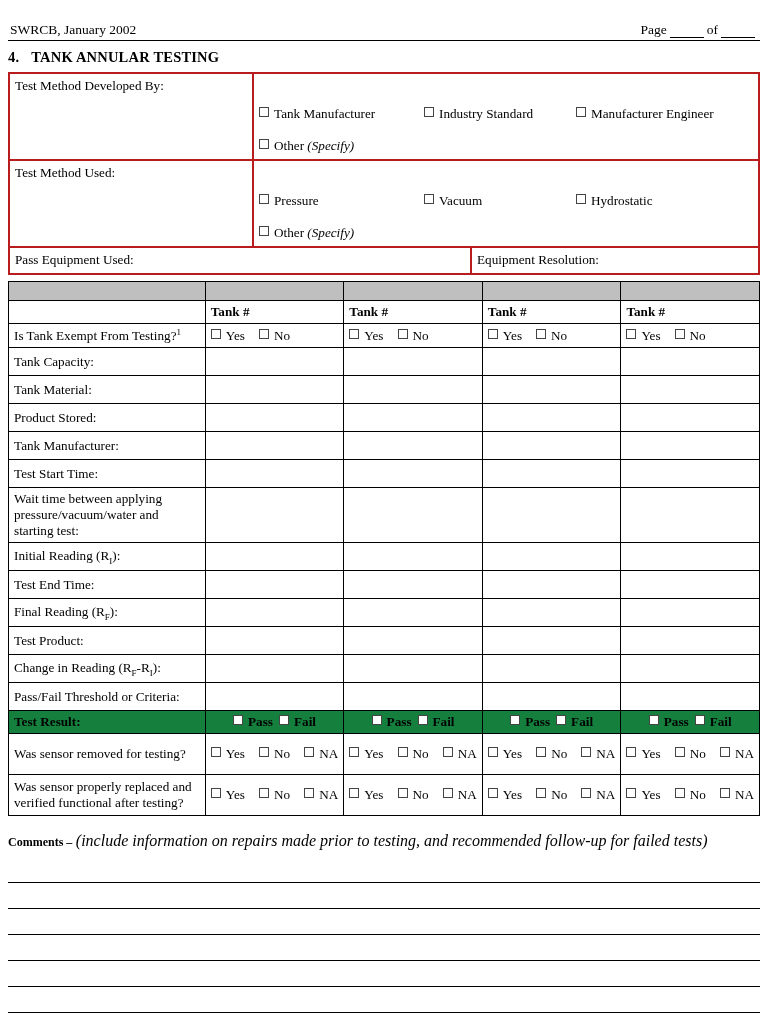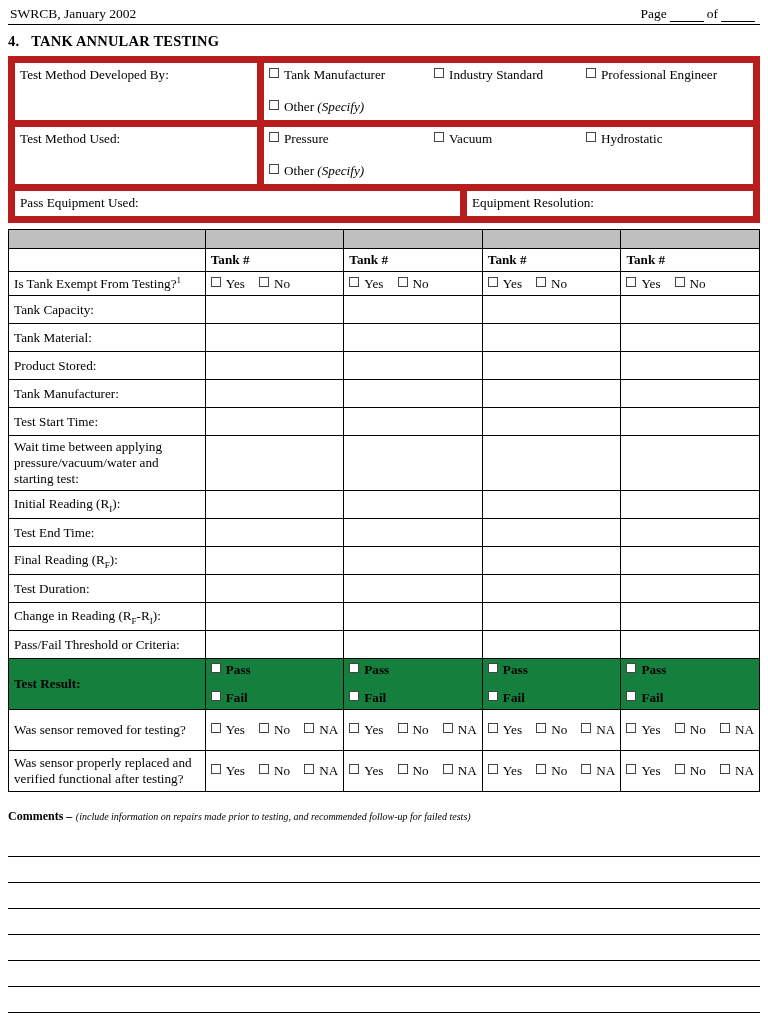--- a/index.html
+++ b/index.html
@@ -13,21 +13,21 @@
     font-family: "Liberation Serif", serif;
     color: #000000;
     position: relative;
     overflow: hidden;
   }
   .page {
     position: relative;
     width: 768px;
     height: 1023px;
     box-sizing: border-box;
-    padding: 4px 8px 0 8px;
+    padding: 20px 8px 0 8px;
   }
 
   
   .topbar {
     display: flex;
     justify-content: space-between;
     align-items: baseline;
     font-size: 13.5px;
     padding: 2px 2px 0 2px;
   }
@@ -55,28 +55,29 @@
   .doc-title .num { margin-right: 12px; }
 
   
   table {
     border-collapse: collapse;
     width: 100%;
     font-size: 13.2px;
   }
   .t-top, .t-main { border: 1px solid #000; }
   .t-top td {
-    border: 7px solid #b91c1c;
+    border: 2px solid #b91c1c;
     padding: 4px 5px 5px 5px;
     vertical-align: top;
   }
   .lbl { width: 232px; }
   .cb {
     font-size: 13.2px;
     white-space: nowrap;
+    margin-top: 28px;
   }
   .box {
     display: inline-block;
     width: 8px;
     height: 8px;
     border: 1px solid #444;
     margin-right: 5px;
     vertical-align: 1px;
     background: #fff;
   }
@@ -116,41 +117,40 @@
   .yn3 {
     display: flex;
     justify-content: space-between;
     gap: 4px;
     white-space: nowrap;
   }
   .res-row td { background: #15803d; font-weight: bold; }
   .res-opts {
     display: flex;
     justify-content: center;
-    gap: 12px;
+    gap: 6px;
     white-space: nowrap;
-    flex-direction: column;
   }
   .tall2 { height: 34px; }
   .tall3 { height: 48px; }
   .sup { font-size: 9px; vertical-align: super; }
   .sub { font-size: 9px; vertical-align: sub; }
 
   
   .comments-head {
     margin-top: 16px;
     font-size: 14px;
   }
   .comments-head .cw {
     font-weight: bold;
     font-size: 12px;
   }
   .comments-head .ci {
     font-style: italic;
-    font-size: 10px;
+    font-size: 16px;
   }
   .comment-lines { margin-top: 7px; }
   .cline {
     border-bottom: 1px solid #000;
     height: 25px;
   }
 </style>
 </head>
 <body>
 
@@ -169,21 +169,21 @@
   </div>
 
   <table class="t-top">
     <tbody>
         <tr>
       <td class="lbl">Test Method Developed By:</td>
       <td colspan="2">
         <div class="opts cb">
           <span class="o1"><span class="box"></span><span>Tank Manufacturer</span></span>
           <span class="o2"><span class="box"></span><span>Industry Standard</span></span>
-          <span class="o3"><span class="box"></span><span>Professional Engineer</span></span>
+          <span class="o3"><span class="box"></span><span>Manufacturer Engineer</span></span>
         </div>
         <div class="cb sub-line"><span class="box"></span><span>Other</span> <span class="ital">(Specify)</span></div>
       </td>
     </tr>
     <tr>
       <td class="lbl">Test Method Used:</td>
       <td colspan="2">
         <div class="opts cb">
           <span class="o1"><span class="box"></span><span>Pressure</span></span>
           <span class="o2"><span class="box"></span><span>Vacuum</span></span>
@@ -303,21 +303,21 @@
           <td></td>
     </tr>
     <tr>
       <td class="rowlbl cellpad">Final Reading (R<span class="sub">F</span>):</td>
       <td></td>
           <td></td>
           <td></td>
           <td></td>
     </tr>
     <tr>
-      <td class="rowlbl cellpad">Test Duration:</td>
+      <td class="rowlbl cellpad">Test Product:</td>
       <td></td>
           <td></td>
           <td></td>
           <td></td>
     </tr>
     <tr>
       <td class="rowlbl cellpad">Change in Reading (R<span class="sub">F</span>-R<span class="sub">I</span>):</td>
       <td></td>
           <td></td>
           <td></td>

